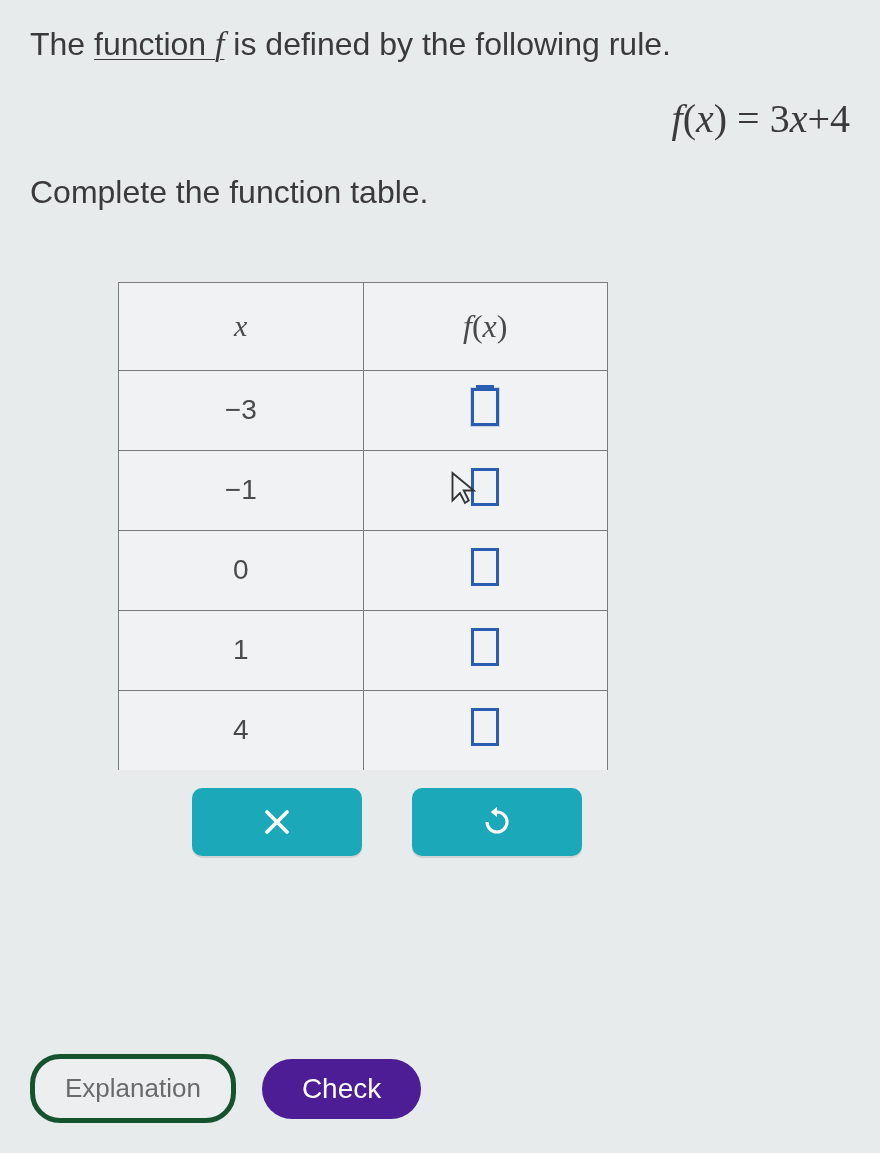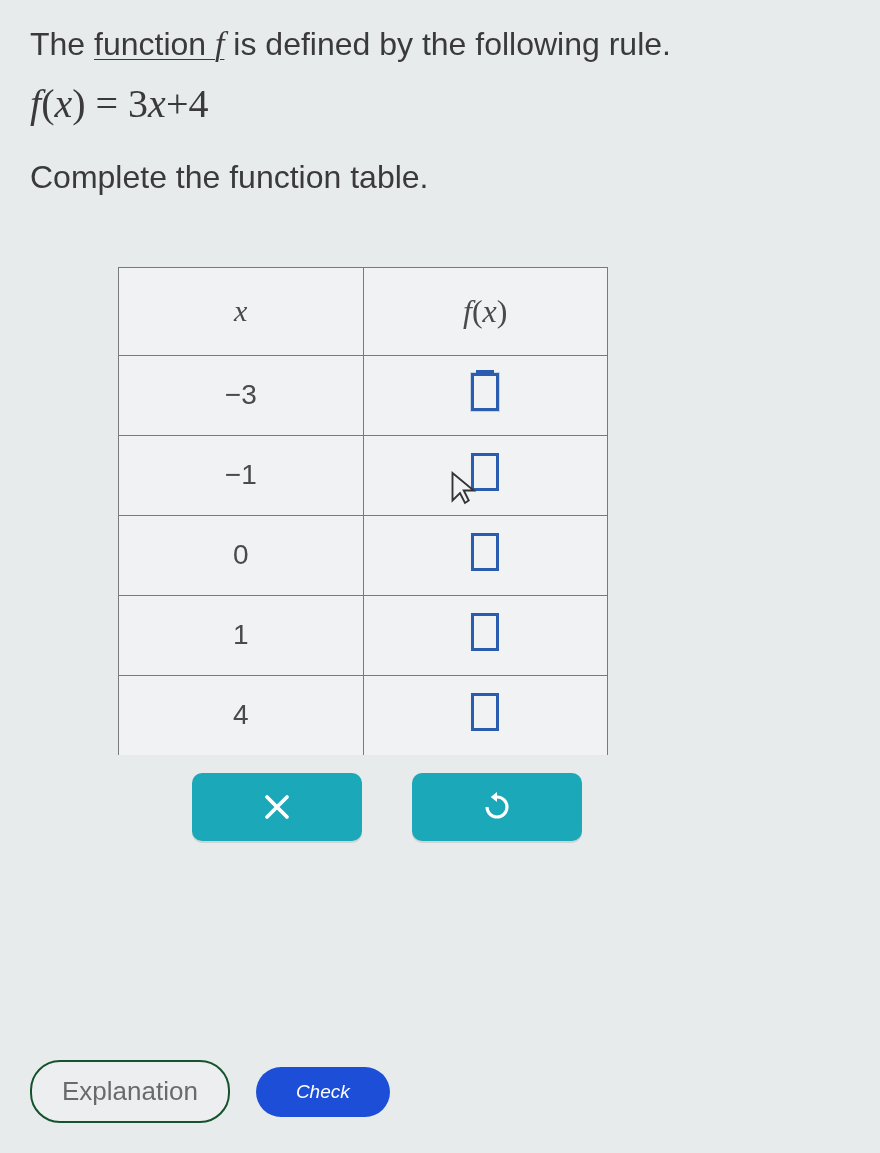--- a/index.html
+++ b/index.html
@@ -12,37 +12,39 @@
       height: 1153px;
       background: #e8ebec;
       font-family: Arial, Helvetica, sans-serif;
       color: #3a3a3a;
       padding: 20px 30px;
       position: relative;
     }
     .intro {
       font-size: 32px;
       line-height: 1.4;
-      margin-bottom: 12px;
+      margin-bottom: 27px;
     }
     .intro .underline {
       text-decoration: underline;
       text-decoration-thickness: 1px;
       text-underline-offset: 4px;
     }
     .intro .fital {
       font-family: 'Times New Roman', serif;
       font-style: italic;
       font-size: 34px;
     }
     .formula {
       font-family: 'Times New Roman', serif;
       font-size: 40px;
+      margin-left: 58px;
       margin-bottom: 32px;
       letter-spacing: 0;
+      text-align: right;
     }
     .formula .fital {
       font-style: italic;
     }
     .prompt {
       font-size: 32px;
       margin-bottom: 71px;
     }
     .cursor {
       position: absolute;
@@ -135,33 +137,32 @@
       position: absolute;
       bottom: 30px;
       left: 30px;
       display: flex;
       gap: 26px;
       align-items: center;
     }
     .explain-btn {
       padding: 14px 30px;
       border-radius: 30px;
-      border: 2px solid #14532d;
+      border: 5px solid #14532d;
       background: #eceeef;
       font-size: 26px;
       color: #6a6a6a;
     }
     .check-btn {
       padding: 14px 40px;
       border-radius: 30px;
-      background: #1d4ed8;
+      background: #4c1d95;
       color: #fff;
-      font-size: 19px;
+      font-size: 28px;
       border: none;
-      font-style: italic;
     }
   </style>
 </head>
 <body>
 
 <div class="intro">
   <span>The </span><span class="underline"><span>function </span><span class="fital">f</span></span><span> is defined by the following rule.</span>
 </div>
 
 <div class="formula">

